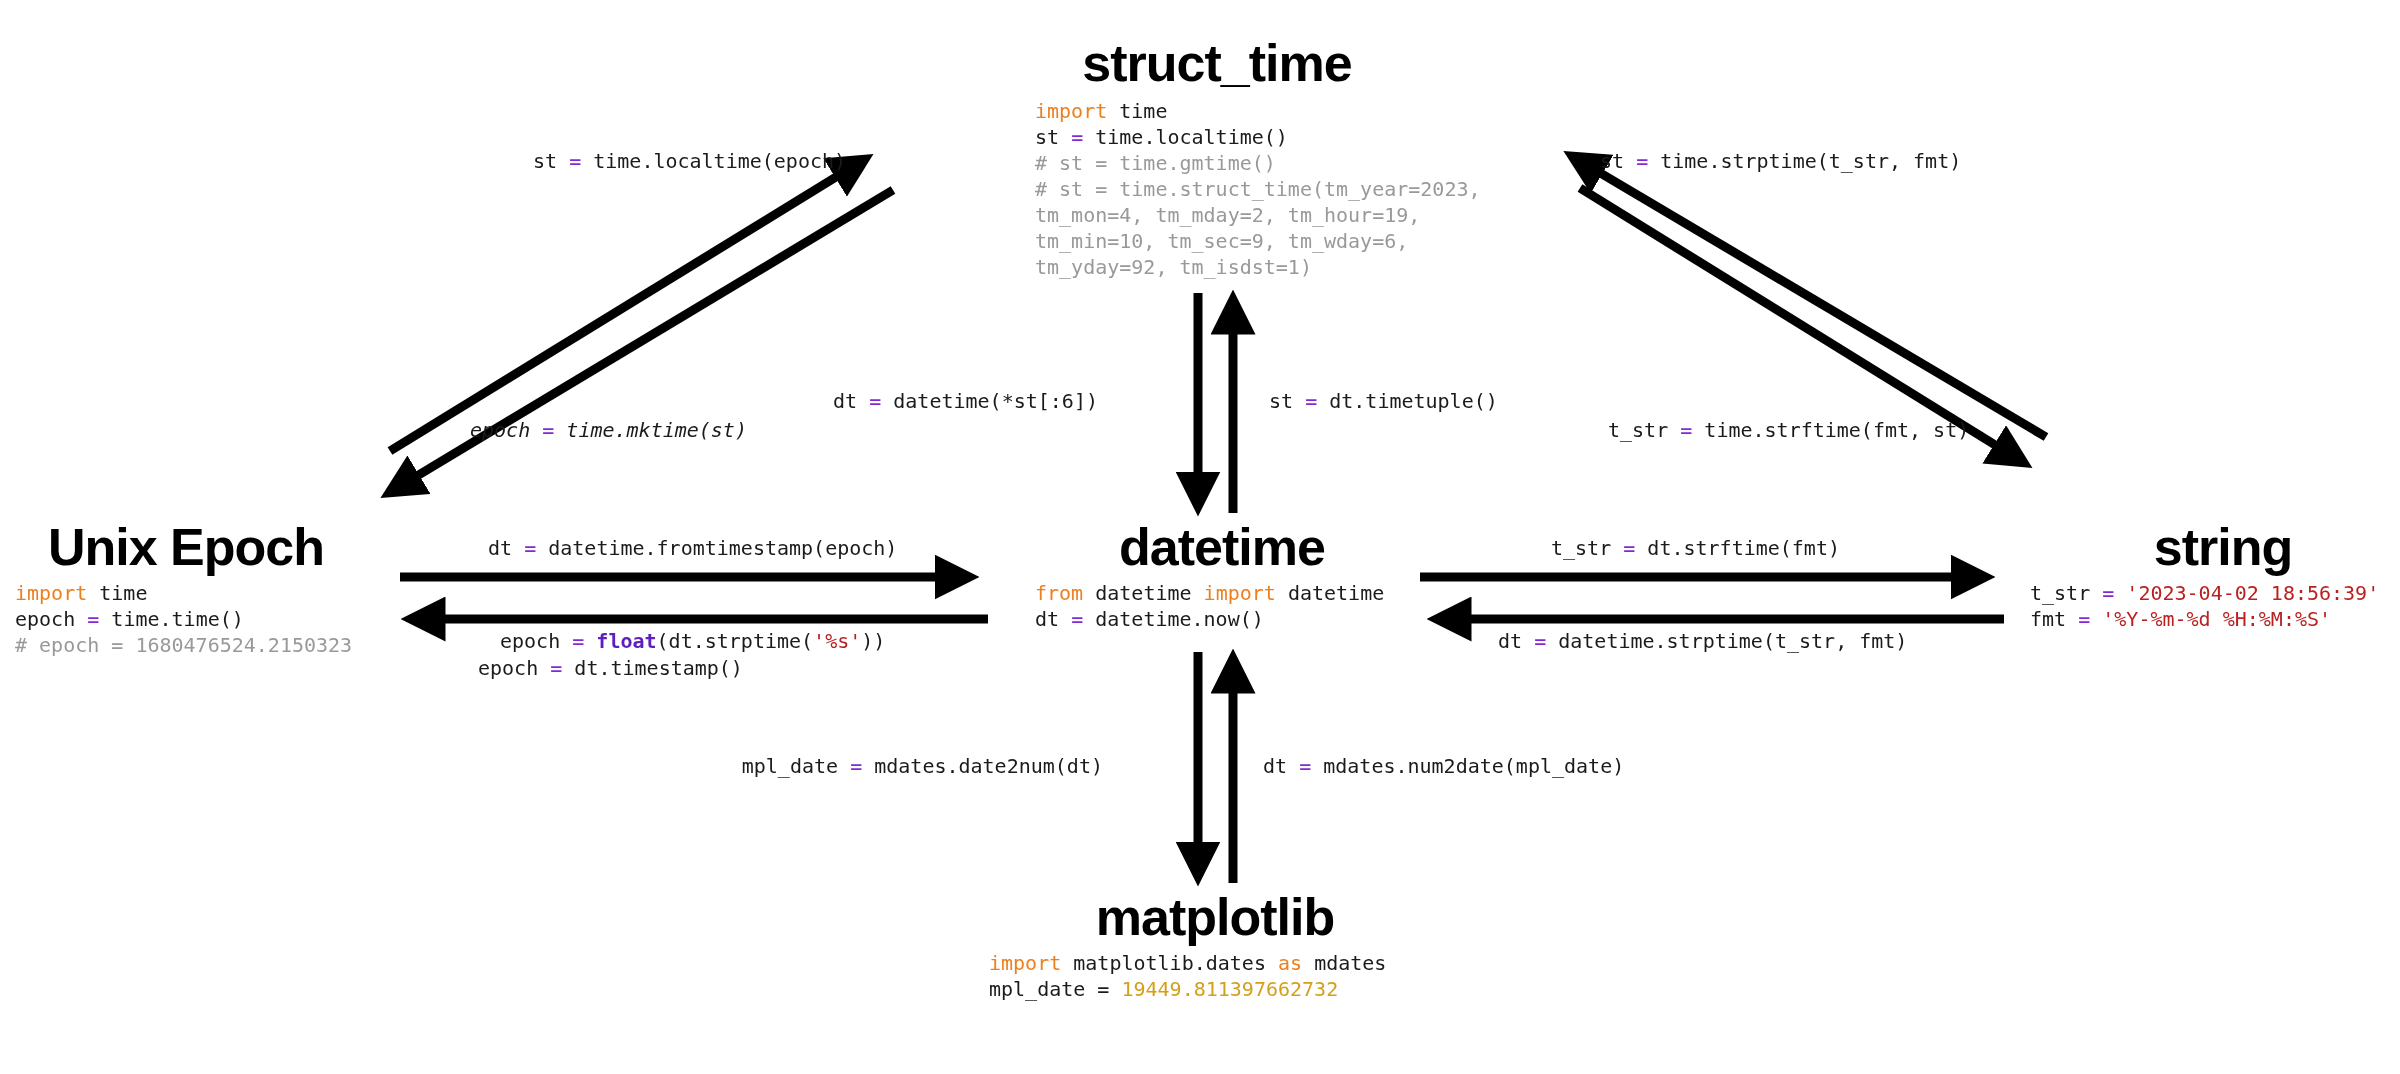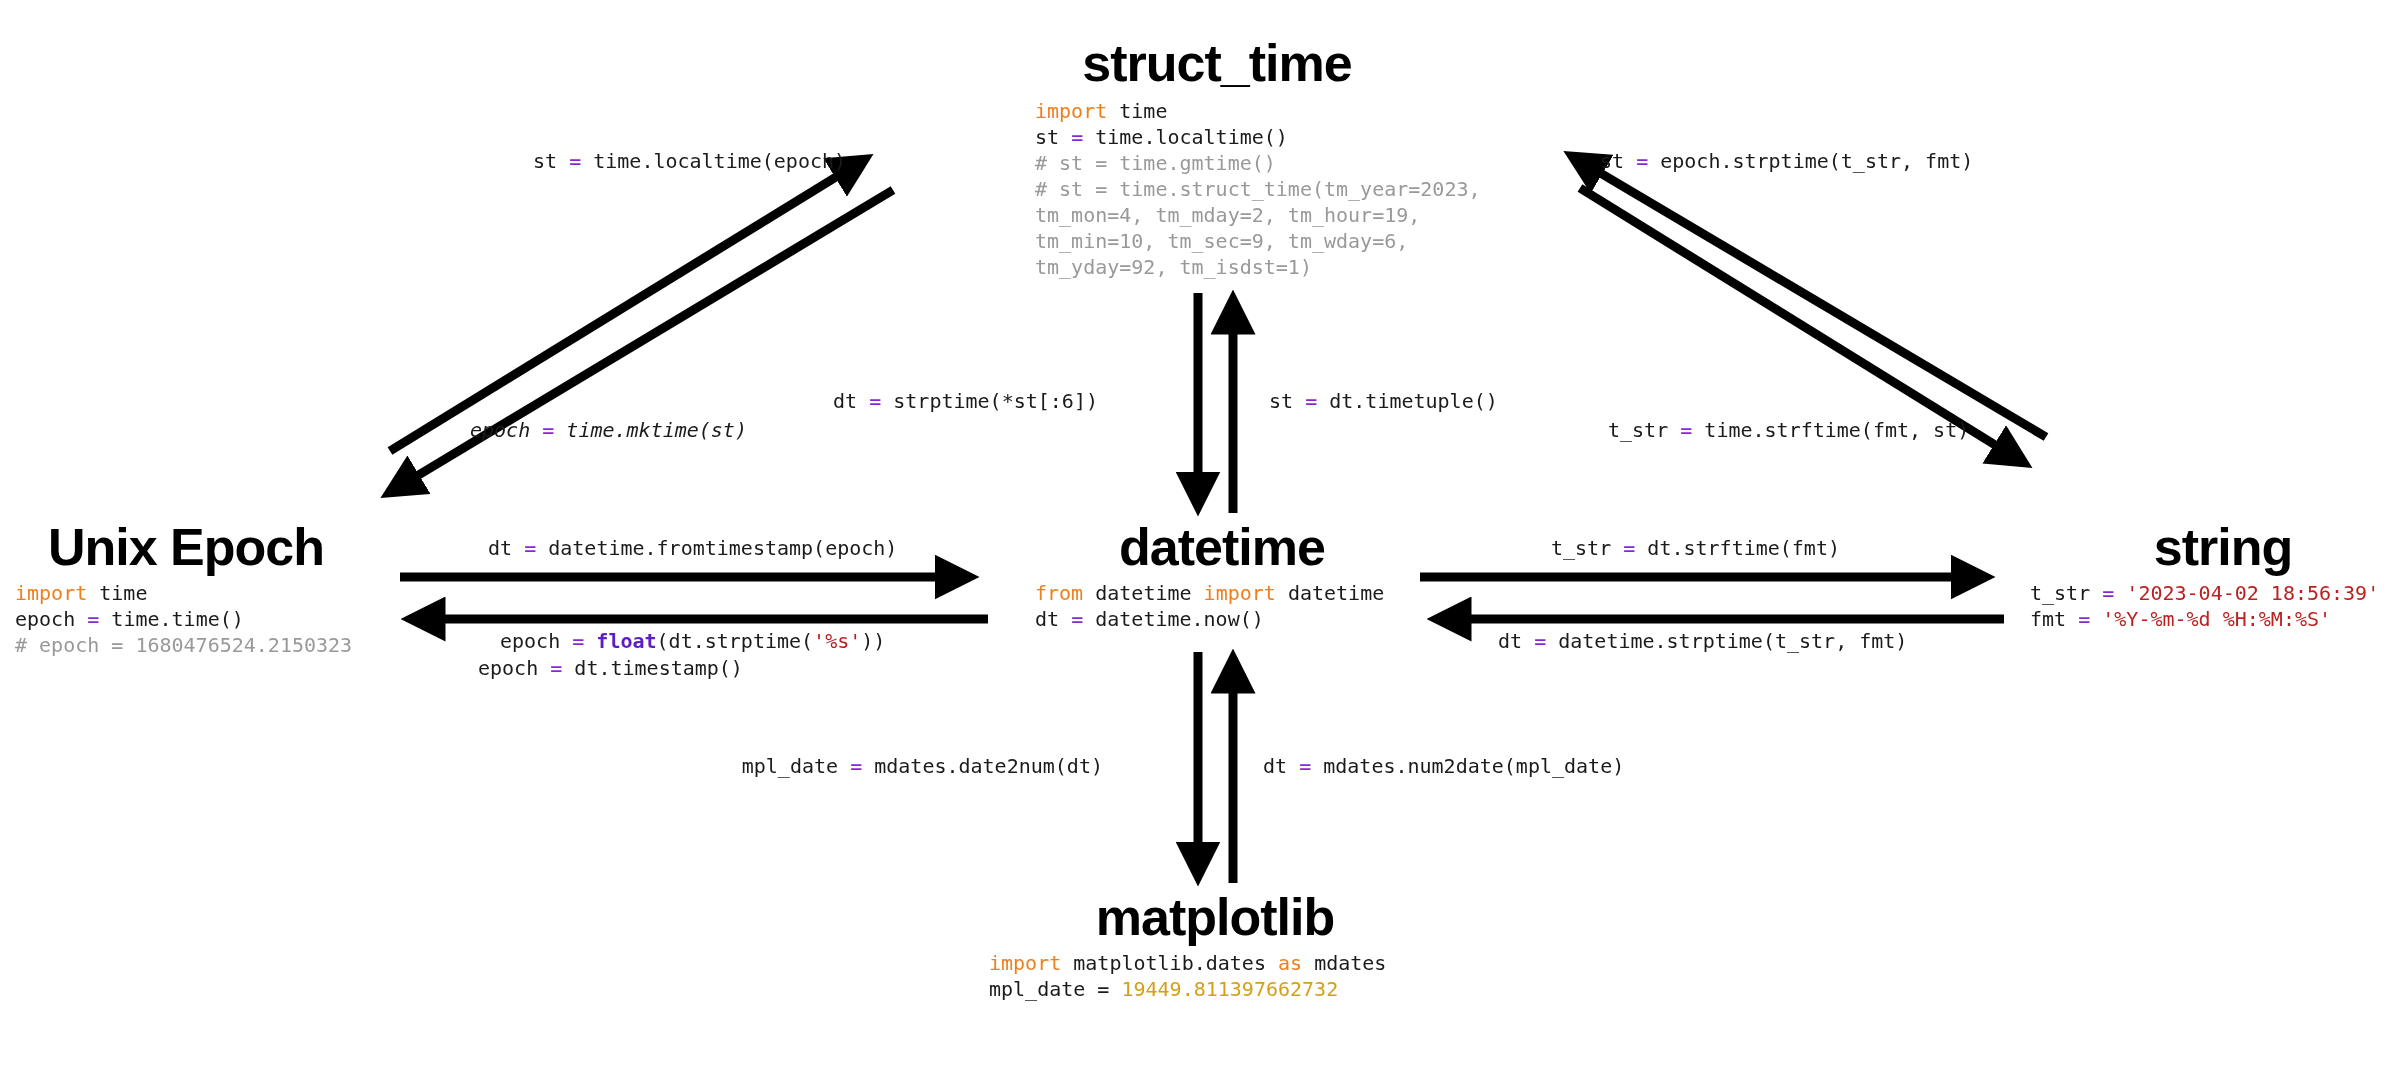--- a/index.html
+++ b/index.html
@@ -75,24 +75,24 @@
 
   <div class="node-title" style="left:2023px;top:520px;width:400px;">string</div>
   <div class="code" style="left:2030px;top:580px;"><div class="code-line"><span class="tok-plain">t_str </span><span class="tok-op">=</span><span class="tok-plain"> </span><span class="tok-str">'2023-04-02 18:56:39'</span></div><div class="code-line"><span class="tok-plain">fmt </span><span class="tok-op">=</span><span class="tok-plain"> </span><span class="tok-str">'%Y-%m-%d %H:%M:%S'</span></div></div>
 
   <div class="node-title" style="left:1015px;top:890px;width:400px;">matplotlib</div>
   <div class="code" style="left:989px;top:950px;"><div class="code-line"><span class="tok-kw">import</span><span class="tok-plain"> matplotlib.dates </span><span class="tok-kw">as</span><span class="tok-plain"> mdates</span></div><div class="code-line"><span class="tok-plain">mpl_date = </span><span class="tok-num">19449.811397662732</span></div></div>
 
   <div class="edge-label" style="left:533px;top:148px;"><span class="tok-plain">st </span><span class="tok-op">=</span><span class="tok-plain"> time.localtime(epoch)</span></div>
   <div class="edge-label" style="left:470px;top:417px;font-style:italic;"><span class="tok-plain">epoch </span><span class="tok-op">=</span><span class="tok-plain"> time.mktime(st)</span></div>
 
-  <div class="edge-label" style="left:1600px;top:148px;"><span class="tok-plain">st </span><span class="tok-op">=</span><span class="tok-plain"> epoch.strptime(t_str, fmt)</span></div>
+  <div class="edge-label" style="left:1600px;top:148px;"><span class="tok-plain">st </span><span class="tok-op">=</span><span class="tok-plain"> time.strptime(t_str, fmt)</span></div>
   <div class="edge-label" style="left:1608px;top:417px;"><span class="tok-plain">t_str </span><span class="tok-op">=</span><span class="tok-plain"> time.strftime(fmt, st)</span></div>
 
-  <div class="edge-label" style="right:1234px;top:388px;"><span class="tok-plain">dt </span><span class="tok-op">=</span><span class="tok-plain"> strptime(*st[:6])</span></div>
+  <div class="edge-label" style="right:1234px;top:388px;"><span class="tok-plain">dt </span><span class="tok-op">=</span><span class="tok-plain"> datetime(*st[:6])</span></div>
   <div class="edge-label" style="left:1269px;top:388px;"><span class="tok-plain">st </span><span class="tok-op">=</span><span class="tok-plain"> dt.timetuple()</span></div>
 
   <div class="edge-label" style="left:488px;top:535px;"><span class="tok-plain">dt </span><span class="tok-op">=</span><span class="tok-plain"> datetime.fromtimestamp(epoch)</span></div>
   <div class="edge-label" style="left:500px;top:628px;"><span class="tok-plain">epoch </span><span class="tok-op">=</span><span class="tok-plain"> </span><span class="tok-kwb">float</span><span class="tok-plain">(dt.strptime(</span><span class="tok-str">'%s'</span><span class="tok-plain">))</span></div>
   <div class="edge-label" style="left:478px;top:655px;"><span class="tok-plain">epoch </span><span class="tok-op">=</span><span class="tok-plain"> dt.timestamp()</span></div>
 
   <div class="edge-label" style="left:1551px;top:535px;"><span class="tok-plain">t_str </span><span class="tok-op">=</span><span class="tok-plain"> dt.strftime(fmt)</span></div>
   <div class="edge-label" style="left:1498px;top:628px;"><span class="tok-plain">dt </span><span class="tok-op">=</span><span class="tok-plain"> datetime.strptime(t_str, fmt)</span></div>
 
   <div class="edge-label" style="right:1229px;top:753px;"><span class="tok-plain">mpl_date </span><span class="tok-op">=</span><span class="tok-plain"> mdates.date2num(dt)</span></div>

